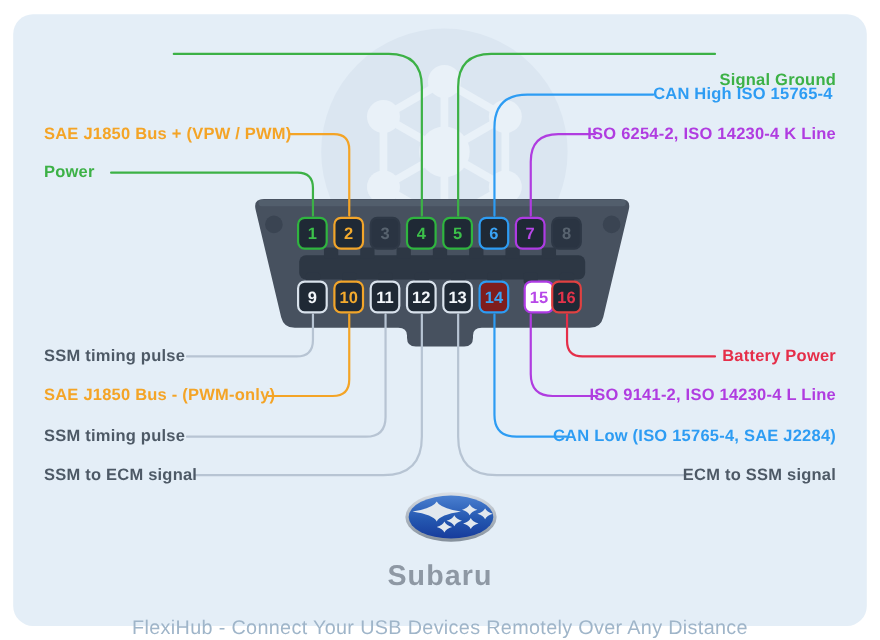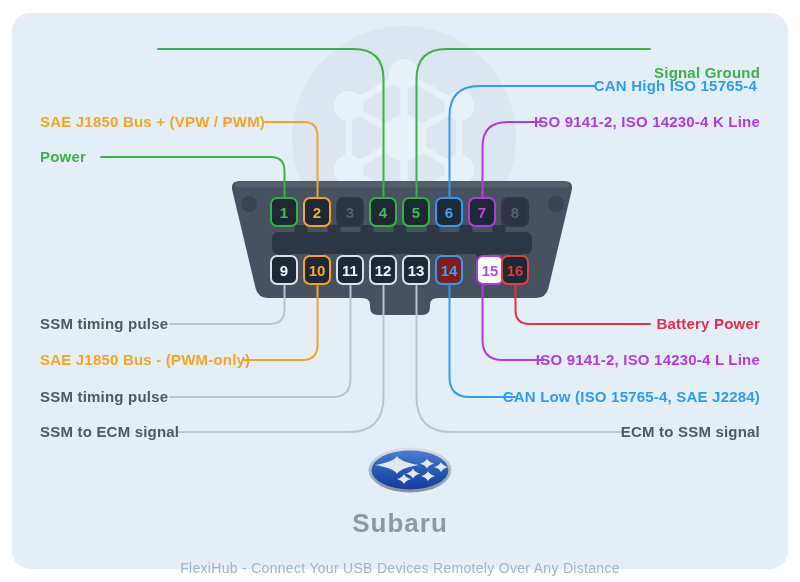--- a/index.html
+++ b/index.html
@@ -10,21 +10,21 @@
   .diagram{position:absolute;left:-12px;top:-13px;width:800px;height:582px;pointer-events:none;}
   .pin{position:absolute;width:24px;height:26px;border:2.5px solid transparent;border-radius:7px;
        display:flex;align-items:center;justify-content:center;z-index:3;}
   .pin-num{font-size:15px;font-weight:bold;line-height:1;}
   .label{position:absolute;font-size:15px;font-weight:600;letter-spacing:.2px;line-height:16px;
          white-space:nowrap;z-index:4;}
   .label.right{text-align:right;}
   .brand-word{position:absolute;left:0;top:495px;width:100%;text-align:center;
               font-size:26px;font-weight:bold;letter-spacing:1px;color:#8e98a4;z-index:4;}
   .footer-line{position:absolute;left:0;top:547px;width:100%;text-align:center;
-               font-size:14px;letter-spacing:.3px;color:#9fb5c9;z-index:4;}
+               font-size:18px;letter-spacing:.3px;color:#9fb5c9;z-index:4;}
 </style>
 </head>
 <body>
 
 <div class="page">
   <div class="card">
 
     <svg class="diagram" viewBox="0 0 800 582">
       <defs>
         <linearGradient id="logoBlue" x1="0" y1="0" x2="0" y2="1">
@@ -162,21 +162,21 @@
       </div>
     <div class="pin" style="left: 489px; top: 242px; border-color: rgb(224, 65, 65); background: rgb(31, 41, 53);">
         <span class="pin-num" style="color: rgb(228, 51, 74);">16</span>
       </div>
 
     <div class="label" style="left: 28px; top: 101px; color: rgb(244, 164, 38);">SAE J1850 Bus + (VPW / PWM)</div>
     <div class="label" style="left: 28px; top: 136px; color: rgb(60, 177, 70);">Power</div>
 
     <div class="label right" style="right: 28px; top: 28px; color: rgb(60, 177, 70); margin-top: 24px;">Signal Ground</div>
     <div class="label right" style="right: 31px; top: 65px; color: rgb(45, 156, 243);">CAN High ISO 15765-4</div>
-    <div class="label right" style="right: 28px; top: 101px; color: rgb(176, 60, 224);">ISO 9141-2, ISO 14230-4 K Line</div>
+    <div class="label right" style="right: 28px; top: 101px; color: rgb(176, 60, 224);">ISO 6254-2, ISO 14230-4 K Line</div>
 
     <div class="label" style="left: 28px; top: 303px; color: rgb(77, 89, 102);">SSM timing pulse</div>
     <div class="label" style="left: 28px; top: 339px; color: rgb(244, 164, 38);">SAE J1850 Bus - (PWM-only)</div>
     <div class="label" style="left: 28px; top: 376px; color: rgb(77, 89, 102);">SSM timing pulse</div>
     <div class="label" style="left: 28px; top: 411px; color: rgb(77, 89, 102); text-align: center;">SSM to ECM signal</div>
 
     <div class="label right" style="right: 28px; top: 303px; color: rgb(229, 46, 73);">Battery Power</div>
     <div class="label right" style="right: 28px; top: 339px; color: rgb(176, 60, 224);">ISO 9141-2, ISO 14230-4 L Line</div>
     <div class="label right" style="right: 28px; top: 376px; color: rgb(45, 156, 243);">CAN Low (ISO 15765-4, SAE J2284)</div>
     <div class="label right" style="right: 28px; top: 411px; color: rgb(77, 89, 102);">ECM to SSM signal</div>

